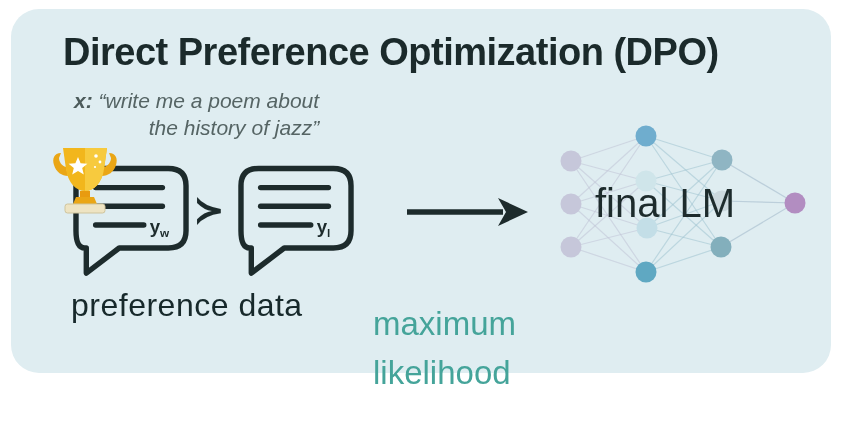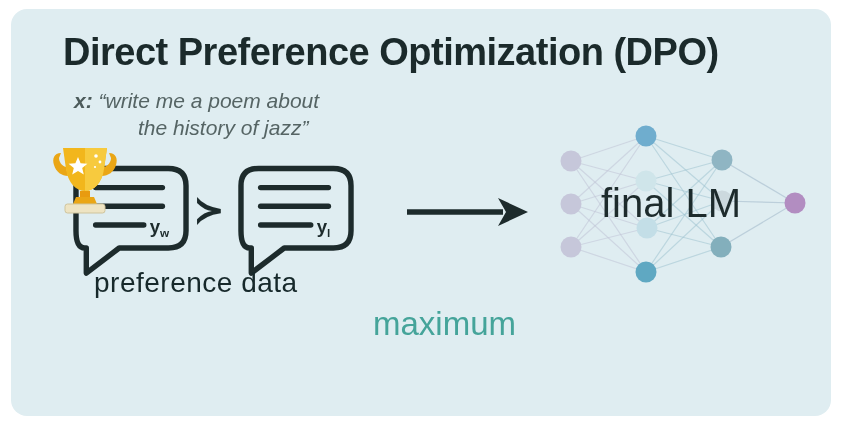--- a/index.html
+++ b/index.html
@@ -1,61 +1,61 @@
 <!DOCTYPE html>
 <html><head>
 <meta charset="utf-8">
 <style>
   html,body{margin:0;padding:0;}
   body{
     width:844px;height:430px;position:relative;background:#ffffff;
     font-family:"Liberation Sans", sans-serif;overflow:hidden;
   }
   .card{
-    position:absolute;left:11px;top:9px;width:820px;height:407px;
-    background:#dfedf1;border-radius:16px;
+    position:absolute;left:11px;top:9px;width:820px;height:364px;
+    background:#dfedf1;border-radius:28px;
   }
   .title{
     position:absolute;left:52px;top:22px;margin:0;
     font-size:38px;font-weight:bold;letter-spacing:-0.5px;color:#1b2a2b;
     white-space:nowrap;
   }
   .prompt{
     position:absolute;left:63px;top:78px;
     font-size:21px;color:#556464;line-height:27px;font-style:italic;
   }
   .prompt .p-label{font-weight:bold;color:#4c5b5b;}
-  .prompt .line2{margin-left:64px;}
+  .prompt .line2{margin-left:41px;text-align:right;}
   .trophy{position:absolute;left:40px;top:136px;width:68px;height:76px;}
   .bubble{position:absolute;width:118px;height:112px;}
   .bubble-1{left:61px;top:156px;}
   .bubble-2{left:226px;top:156px;}
   .bubble-label{
     font-family:"Liberation Sans", sans-serif;
     font-weight:bold;font-size:19px;fill:#1d2b2c;
   }
   .bubble-label-sub{font-size:12px;}
   .succ{
     position:absolute;left:182px;top:180px;width:40px;
     font-family:"DejaVu Sans", sans-serif;
     font-size:38px;font-weight:bold;color:#1d2b2c;line-height:42px;
   }
   .caption{
-    position:absolute;left:60px;top:258px;
-    font-size:28px;color:#17292b;white-space:nowrap;letter-spacing:0.5px;margin-left:23px;
+    position:absolute;left:60px;top:278px;
+    font-size:32px;color:#17292b;white-space:nowrap;letter-spacing:0.5px;
   }
   .arrow{position:absolute;left:393px;top:185px;width:125px;height:36px;}
   .objective{
     position:absolute;left:362px;top:290px;
     font-size:33px;font-weight:normal;line-height:49px;color:#45a49a;
   }
   .network-svg{position:absolute;left:0;top:0;width:844px;height:430px;pointer-events:none;}
   .final-lm{
     position:absolute;left:595px;top:182px;width:152px;
-    font-size:40px;line-height:42px;color:#1d2b2c;text-align:center;
+    font-size:40px;line-height:42px;color:#1d2b2c;
     white-space:nowrap;
   }
 </style>
 </head>
 <body>
 
 <div class="card">
 
   <h1 class="title">Direct Preference Optimization (DPO)</h1>
 
@@ -98,20 +98,21 @@
 
   <div class="caption">preference data</div>
 
   <svg class="arrow" viewBox="0 0 125 36">
     <line x1="3" y1="18" x2="99" y2="18" stroke="#1d2b2c" stroke-width="5.5"></line>
     <polygon points="94,4 124,18 94,32 102,18" fill="#1d2b2c"></polygon>
   </svg>
 
   <div class="objective">
     <div>maximum</div>
+    <div>likelihood</div>
   </div>
 
 </div>
 
 <svg class="network-svg" viewBox="0 0 844 430">
     <line x1="571" y1="161" x2="646" y2="136" stroke="#c0c3d6" stroke-width="1.2" stroke-opacity="0.55"></line>
     <line x1="571" y1="161" x2="646" y2="181" stroke="#c0c3d6" stroke-width="1.2" stroke-opacity="0.55"></line>
     <line x1="571" y1="161" x2="647" y2="228" stroke="#c0c3d6" stroke-width="1.2" stroke-opacity="0.55"></line>
     <line x1="571" y1="161" x2="646" y2="272" stroke="#c0c3d6" stroke-width="1.2" stroke-opacity="0.55"></line>
     <line x1="571" y1="204" x2="646" y2="136" stroke="#c0c3d6" stroke-width="1.2" stroke-opacity="0.55"></line>

